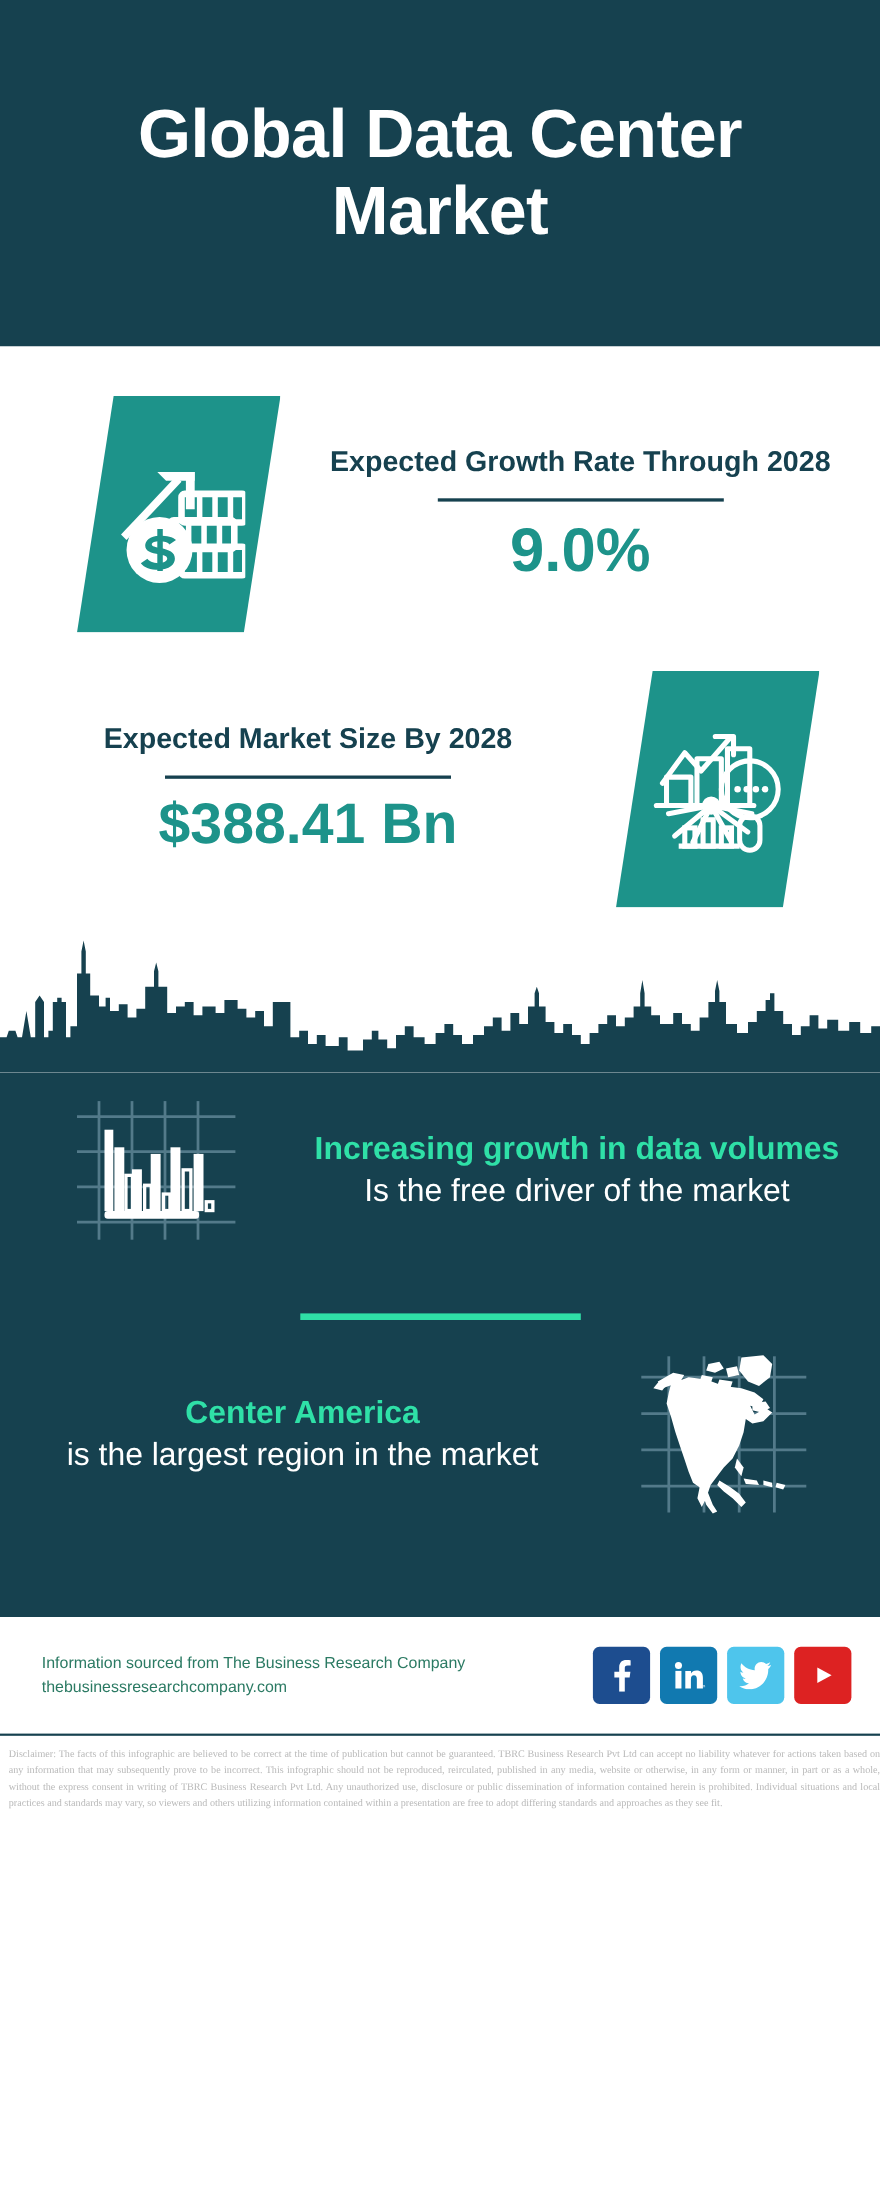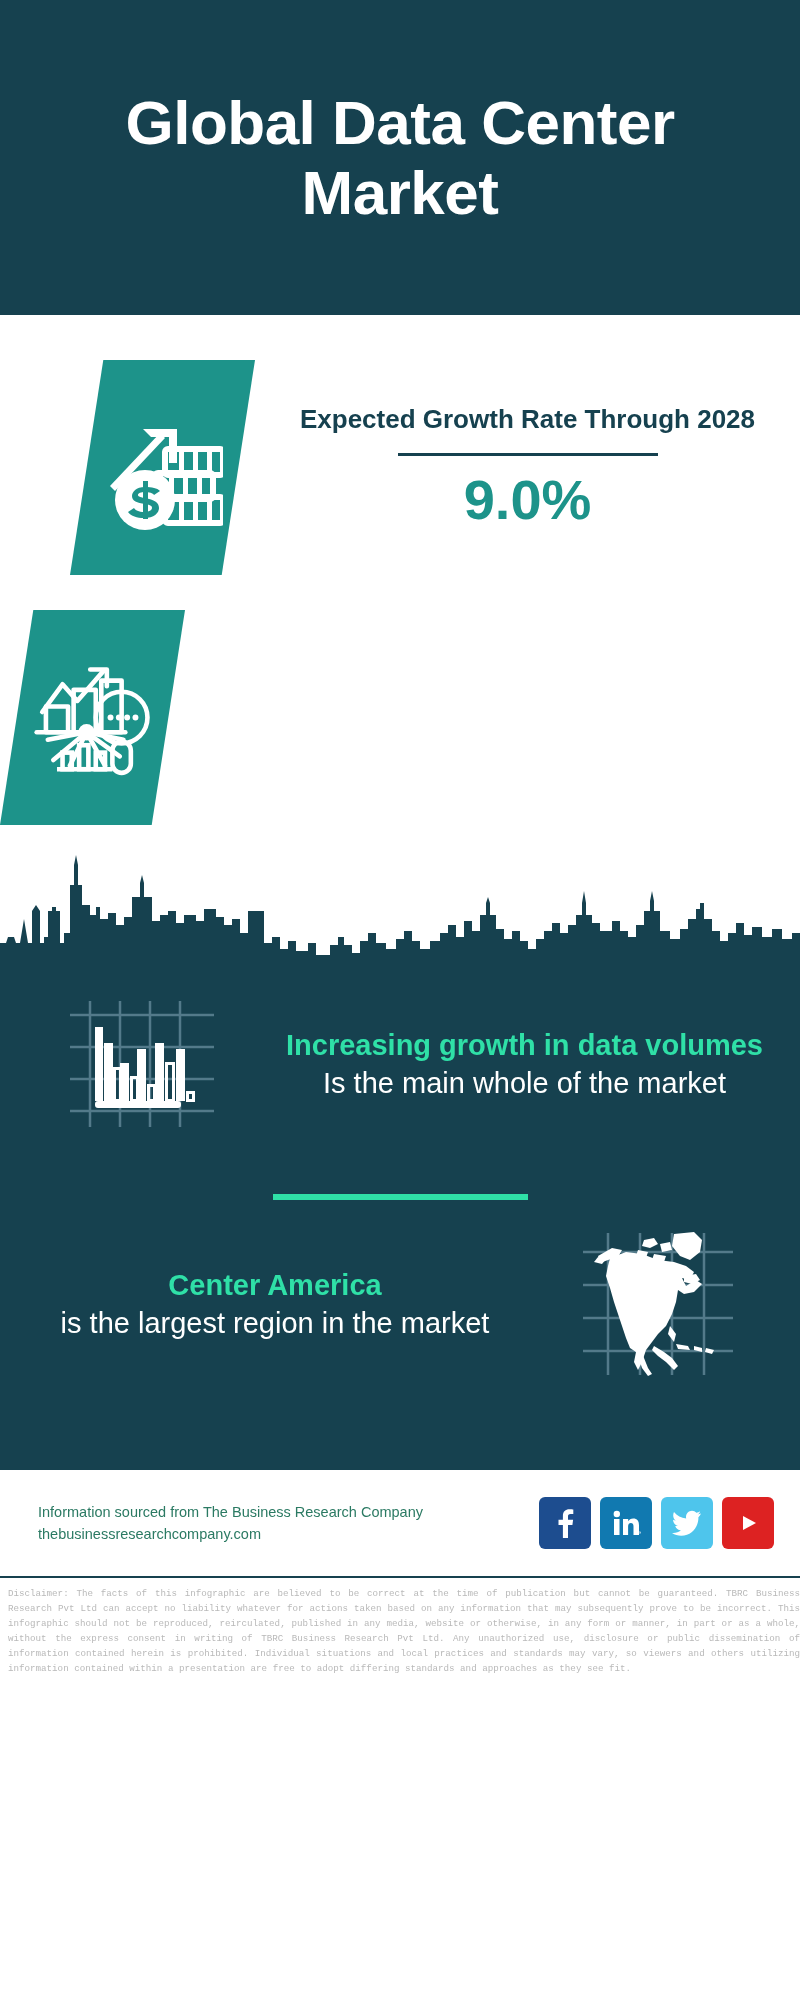--- a/index.html
+++ b/index.html
@@ -131,21 +131,21 @@
   .soc-tw { background:#4ec5ec; }
   .soc-yt { background:#dd2222; }
 
   
   .disclaimer {
     padding:9px 0 6px 8px;
     color:#b9b9b9;
     font-size:9.2px;
     line-height:1.62;
     text-align:justify;
-    font-family:Liberation Mono, monospace;
+    font-family:Liberation Serif, serif;
   }
 </style>
 </head>
 <body>
 
 <div class="page">
 
   <div class="header">
     <div class="header-title">Global Data Center Market</div>
   </div>
@@ -185,20 +185,25 @@
         </svg>
       </div>
       <div class="stat-text">
         <div class="stat-label">Expected Growth Rate Through 2028</div>
         <div class="stat-rule"></div>
         <div class="stat-value">9.0%</div>
       </div>
     </div>
 
     <div class="stat-row row2">
+      <div class="stat-text">
+        <div class="stat-label">Expected Market Size By 2028</div>
+        <div class="stat-rule"></div>
+        <div class="stat-value small">$388.41 Bn</div>
+      </div>
       <div class="para-badge right">
         <svg width="120" height="118" viewBox="0 0 130 125">
           <g fill="none" stroke="#ffffff" stroke-width="5" stroke-linejoin="round" stroke-linecap="round">
 
             <polyline points="10,56 32,26 48,44 76,12"></polyline>
             <polyline points="62,10 80,10 80,28"></polyline>
 
             <rect x="14" y="50" width="24" height="28"></rect>
             <rect x="44" y="32" width="24" height="46"></rect>
             <rect x="74" y="22" width="22" height="56"></rect>
@@ -294,21 +299,21 @@
             <rect x="52.5" y="71.5" width="6" height="32"></rect>
             <rect x="69.5" y="80.5" width="6" height="23"></rect>
             <rect x="86.5" y="88.5" width="6" height="15"></rect>
             <rect x="104.5" y="66.5" width="7" height="37"></rect>
             <rect x="125.5" y="95.5" width="6" height="8"></rect>
           </g>
         </svg>
       </div>
       <div class="fact-text">
         <div class="fact-head">Increasing growth in data volumes</div>
-        <div class="fact-sub">Is the main whole of the market</div>
+        <div class="fact-sub">Is the free driver of the market</div>
       </div>
     </div>
 
     <div class="green-divider"></div>
 
     <div class="fact-row region">
       <div class="fact-text">
         <div class="fact-head">Center America</div>
         <div class="fact-sub">is the largest region in the market</div>
       </div>

